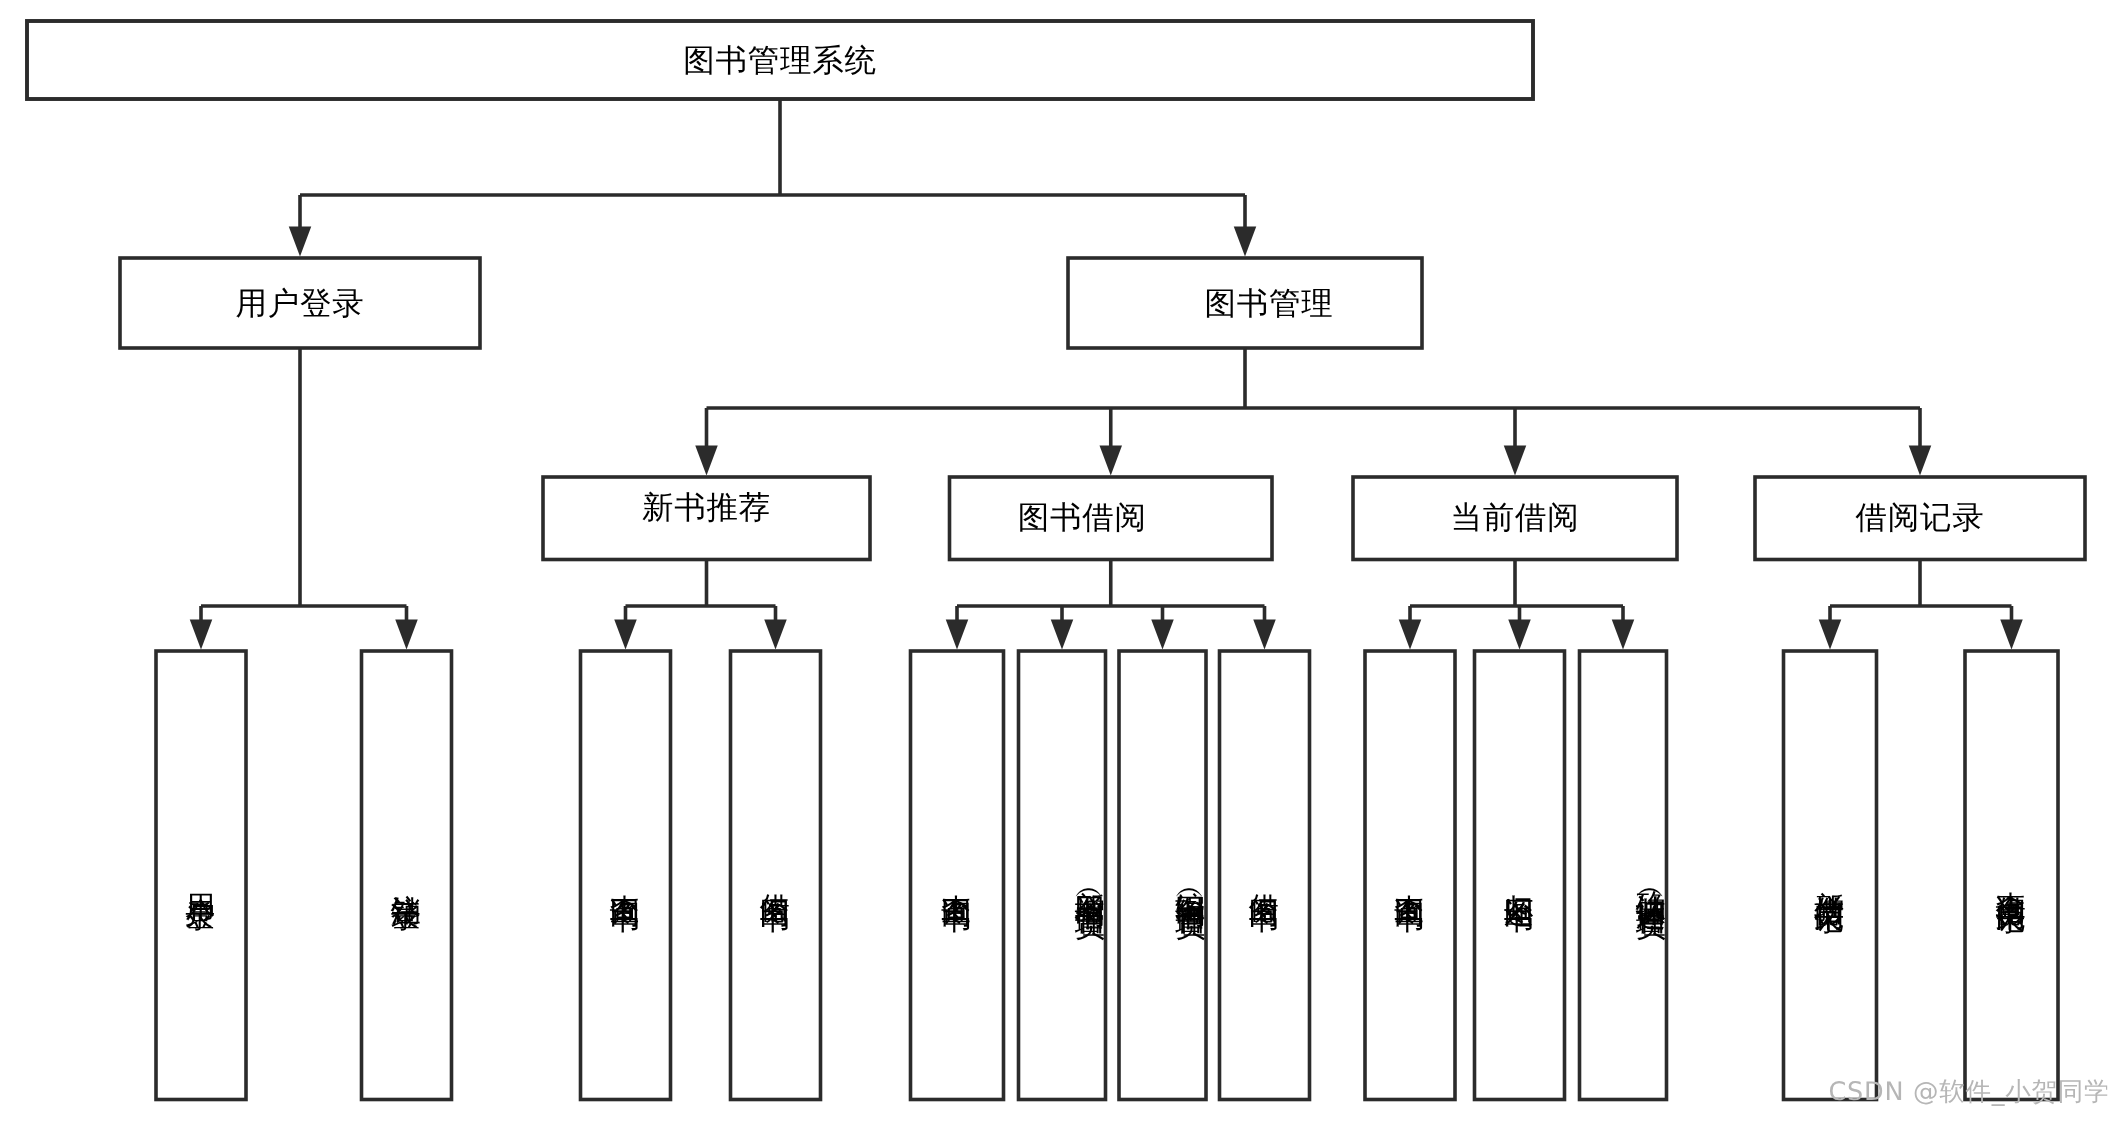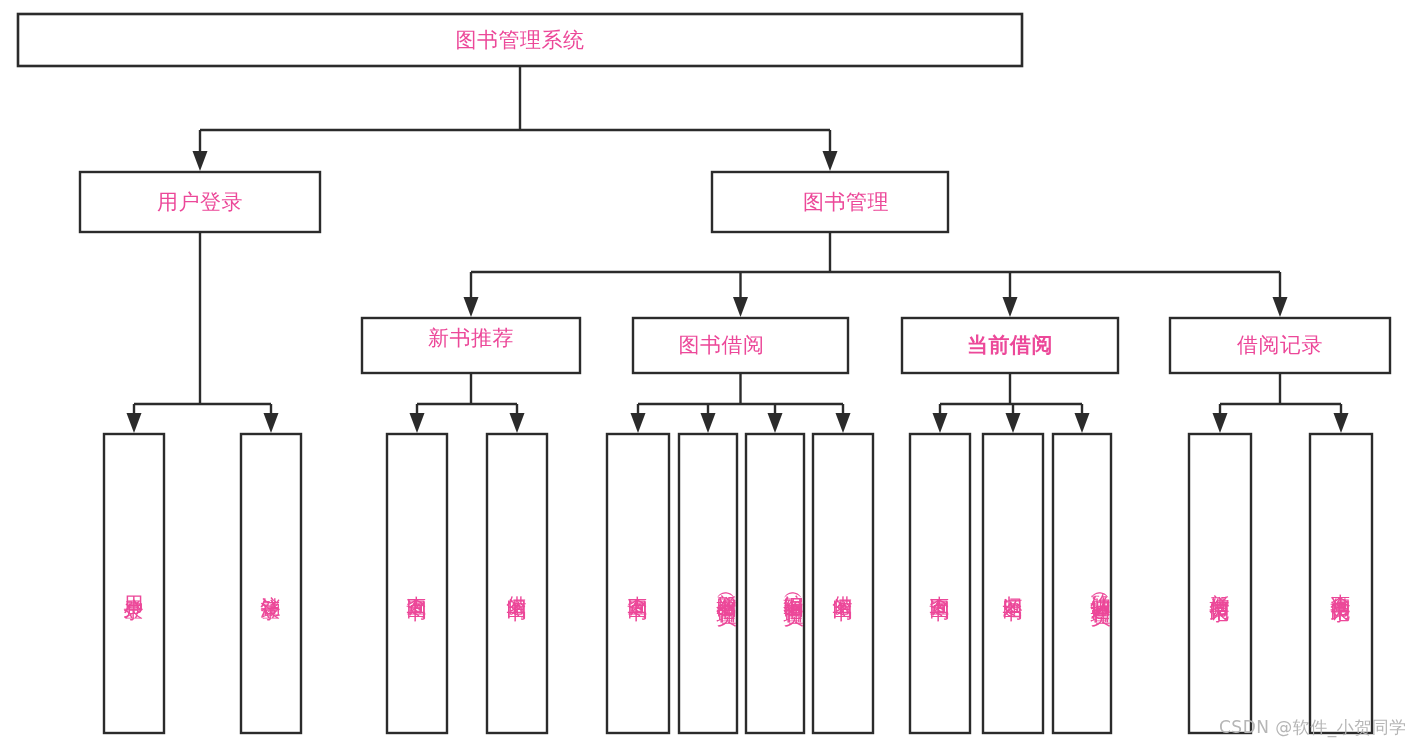--- a/index.html
+++ b/index.html
@@ -42,21 +42,21 @@
   }
   .arrow-head {
     fill: #2b2b2b;
     stroke: none;
   }
   .node-label {
     position: absolute;
     display: flex;
     align-items: center;
     justify-content: center;
-    color: #ec4899;
+    color: #000000;
     font-family: "DejaVu Sans", "Liberation Sans", sans-serif;
     font-size: 21px;
     line-height: 1.08;
     letter-spacing: 0.5px;
     white-space: nowrap;
     pointer-events: none;
   }
   .node-label.vertical {
     writing-mode: vertical-rl;
     text-orientation: upright;
@@ -170,21 +170,21 @@
       <div class="node-label" style="left: 18px; top: 14px; width: 1004px; height: 52px;">图书管理系统</div>
       <div class="hit-area" title="图书管理系统" style="left: 18px; top: 14px; width: 1004px; height: 52px;"></div>
       <div class="node-label" style="left: 80px; top: 172px; width: 240px; height: 60px;">用户登录</div>
       <div class="hit-area" title="用户登录" style="left: 80px; top: 172px; width: 240px; height: 60px;"></div>
       <div class="node-label" style="left: 712px; top: 172px; width: 236px; height: 60px; padding-left: 16px;">图书管理</div>
       <div class="hit-area" title="图书管理" style="left: 712px; top: 172px; width: 236px; height: 60px;"></div>
       <div class="node-label" style="left: 362px; top: 318px; width: 218px; height: 41px;">新书推荐</div>
       <div class="hit-area" title="新书推荐" style="left: 362px; top: 318px; width: 218px; height: 55px;"></div>
       <div class="node-label" style="left: 633px; top: 318px; width: 177px; height: 55px;">图书借阅</div>
       <div class="hit-area" title="图书借阅" style="left: 633px; top: 318px; width: 215px; height: 55px;"></div>
-      <div class="node-label" style="left: 902px; top: 318px; width: 216px; height: 55px; font-weight: bold;">当前借阅</div>
+      <div class="node-label" style="left: 902px; top: 318px; width: 216px; height: 55px;">当前借阅</div>
       <div class="hit-area" title="当前借阅" style="left: 902px; top: 318px; width: 216px; height: 55px;"></div>
       <div class="node-label" style="left: 1170px; top: 318px; width: 220px; height: 55px;">借阅记录</div>
       <div class="hit-area" title="借阅记录" style="left: 1170px; top: 318px; width: 220px; height: 55px;"></div>
       <div class="node-label vertical" style="left: 104px; top: 434px; width: 60px; height: 299px;">用户登录</div>
       <div class="hit-area" title="用户登录" style="left: 104px; top: 434px; width: 60px; height: 299px;"></div>
       <div class="node-label vertical" style="left: 241px; top: 434px; width: 60px; height: 299px;">注销登录</div>
       <div class="hit-area" title="注销登录" style="left: 241px; top: 434px; width: 60px; height: 299px;"></div>
       <div class="node-label vertical" style="left: 387px; top: 434px; width: 60px; height: 299px;">查询图书</div>
       <div class="hit-area" title="查询图书" style="left: 387px; top: 434px; width: 60px; height: 299px;"></div>
       <div class="node-label vertical" style="left: 487px; top: 434px; width: 60px; height: 299px;">借阅图书</div>

